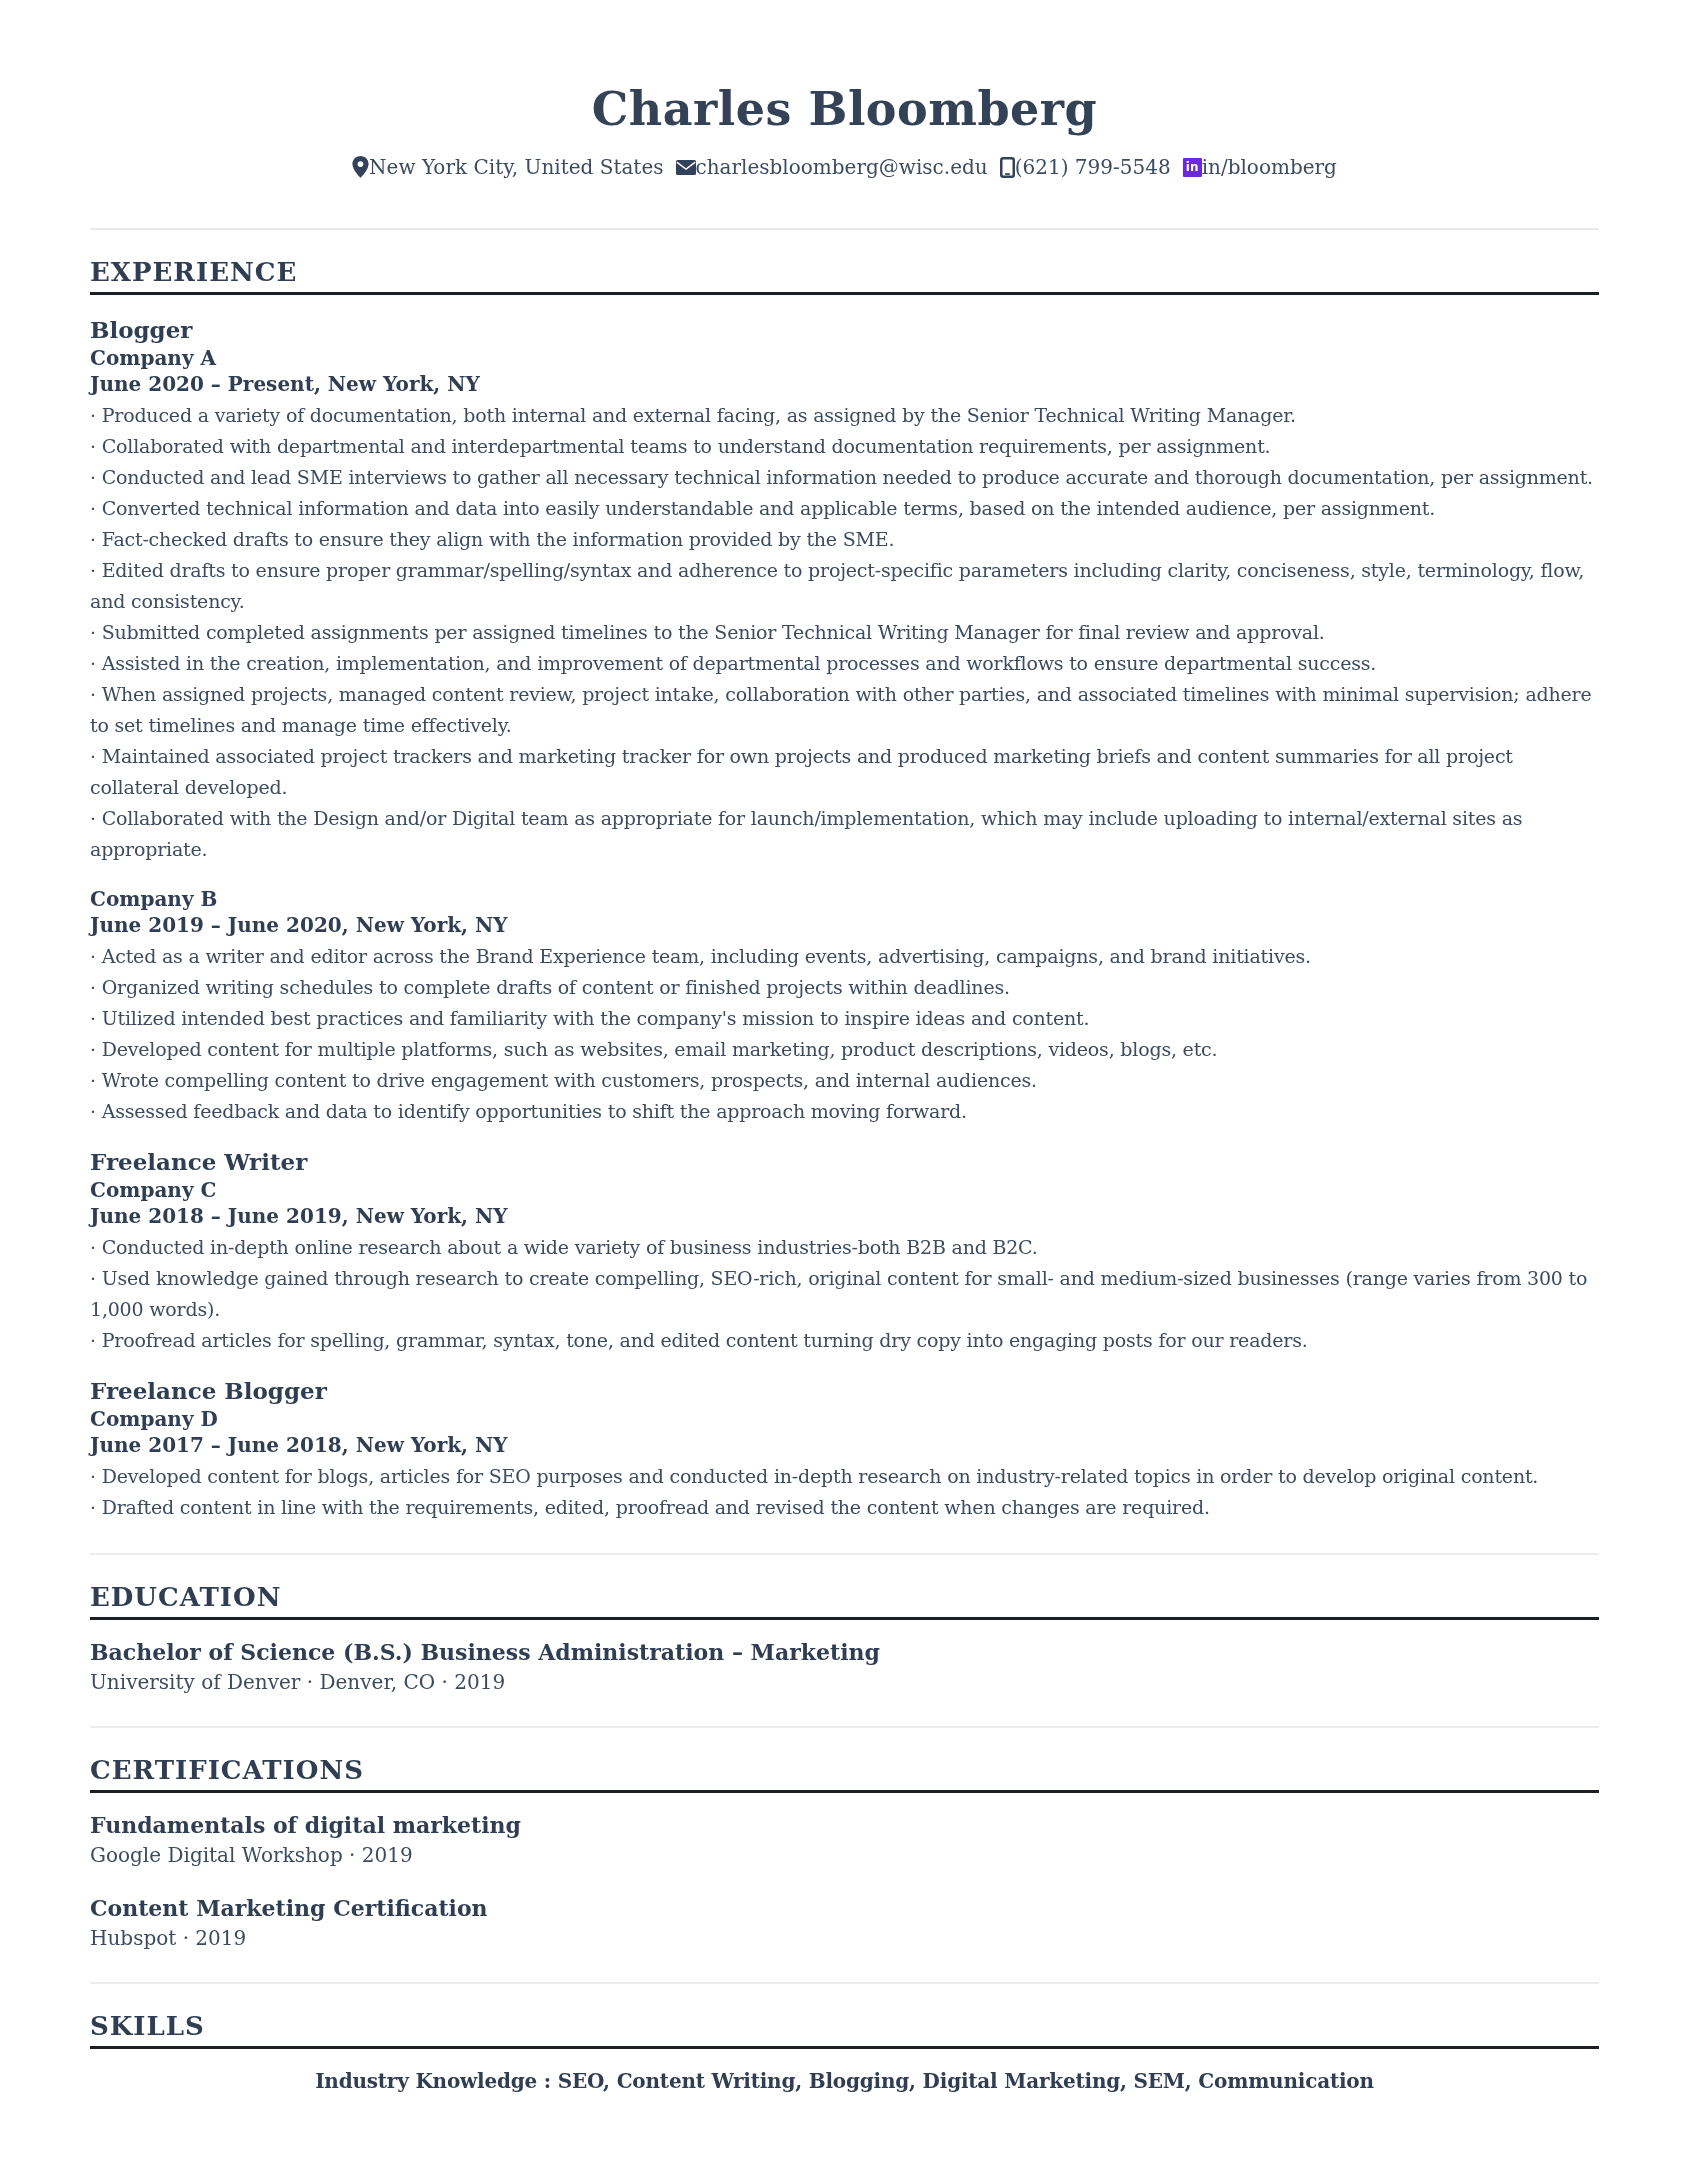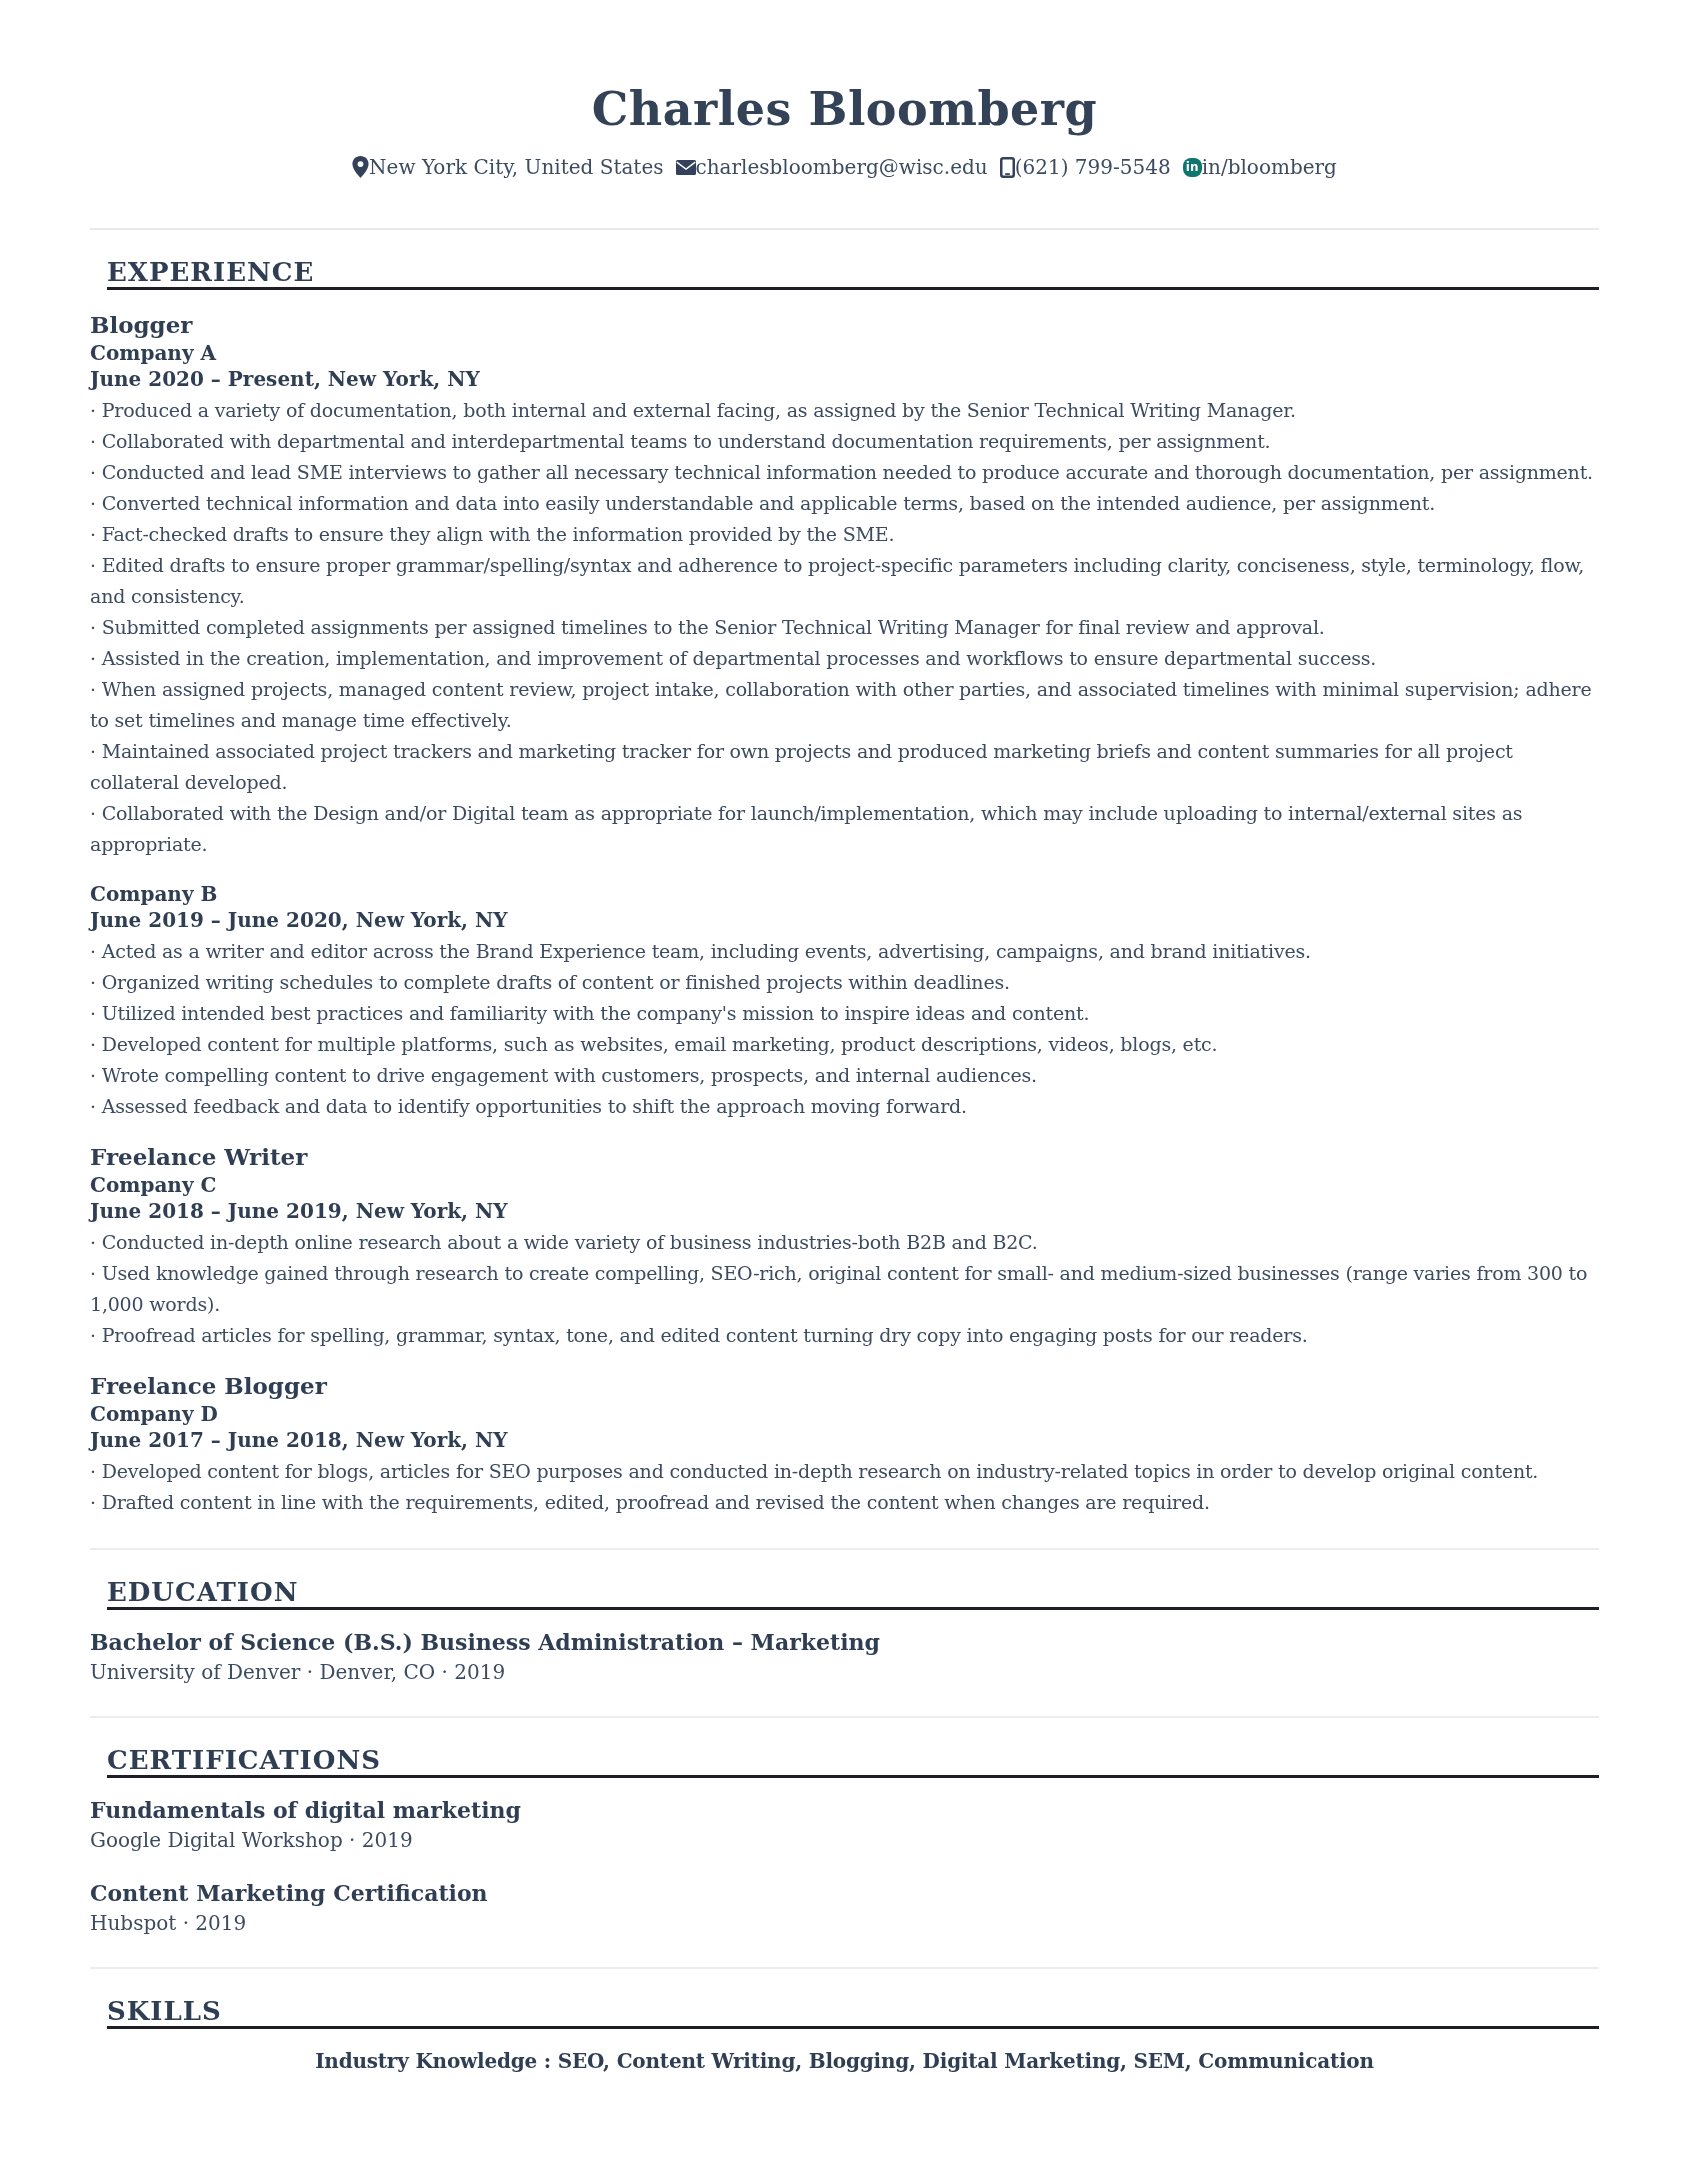--- a/index.html
+++ b/index.html
@@ -25,35 +25,35 @@
     margin-top: 14px;
     display: flex; justify-content: center; align-items: center;
     gap: 12px;
     font-size: 20px; line-height: 30px;
     color: #3c4b60;
   }
   .contact-item { display: inline-flex; align-items: center; white-space: nowrap; }
   .cicon { display: inline-flex; align-items: center; justify-content: center; color: #33425a; }
   .cicon svg { display: block; }
   .li-badge {
-    width: 19px; height: 19px; border-radius: 8px; background: #0f766e;
+    width: 19px; height: 19px; border-radius: 1px; background: #6d28d9;
     color: #ffffff; font-family: "DejaVu Sans", sans-serif;
     font-size: 12px; font-weight: bold; line-height: 19px; text-align: center;
     display: inline-block;
   }
   .top-divider {
     margin-top: 46px;
     border-top: 2px solid #e9eaec;
   }
   
   .section-heading {
     font-size: 26px; line-height: 30px; font-weight: bold;
     color: #2f3e53; letter-spacing: 1px;
+    padding-bottom: 5px;
     border-bottom: 3px solid #1c1f26;
-    margin-left: 17px;
   }
   .sec { margin-top: 27px; }
   .sec-divider { border-top: 2px solid #ececee; margin-top: 30px; }
   
   .job { margin-top: 21px; }
   .job-title { font-size: 23px; line-height: 27px; font-weight: bold; color: #2f3e53; }
   .job-meta { display: flex; justify-content: space-between; align-items: baseline; margin-top: 2px; flex-direction: column; }
   .job-company { font-size: 20px; line-height: 26px; font-weight: bold; color: #2f3e53; }
   .job-dates { font-size: 20px; line-height: 26px; font-weight: bold; color: #2f3e53; text-align: right; }
   .bullets { margin-top: 3px; }

